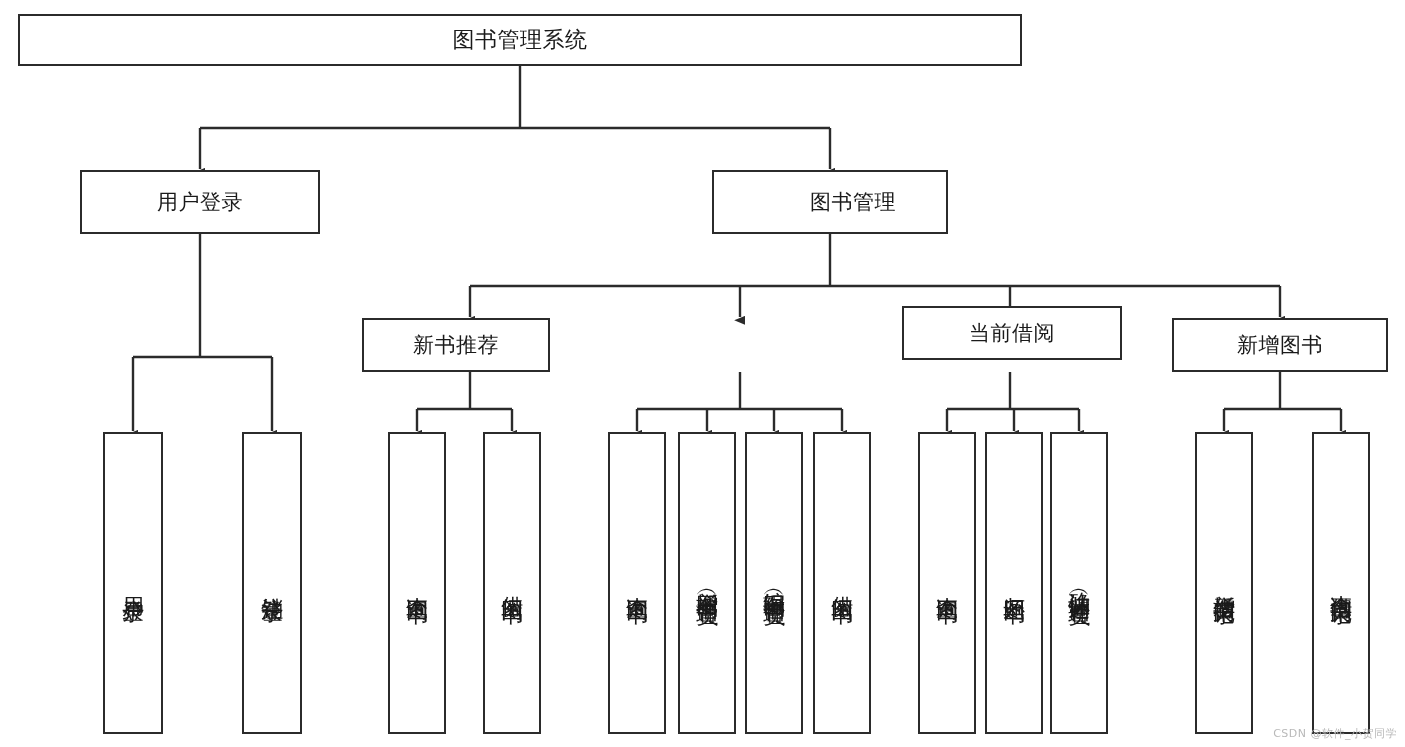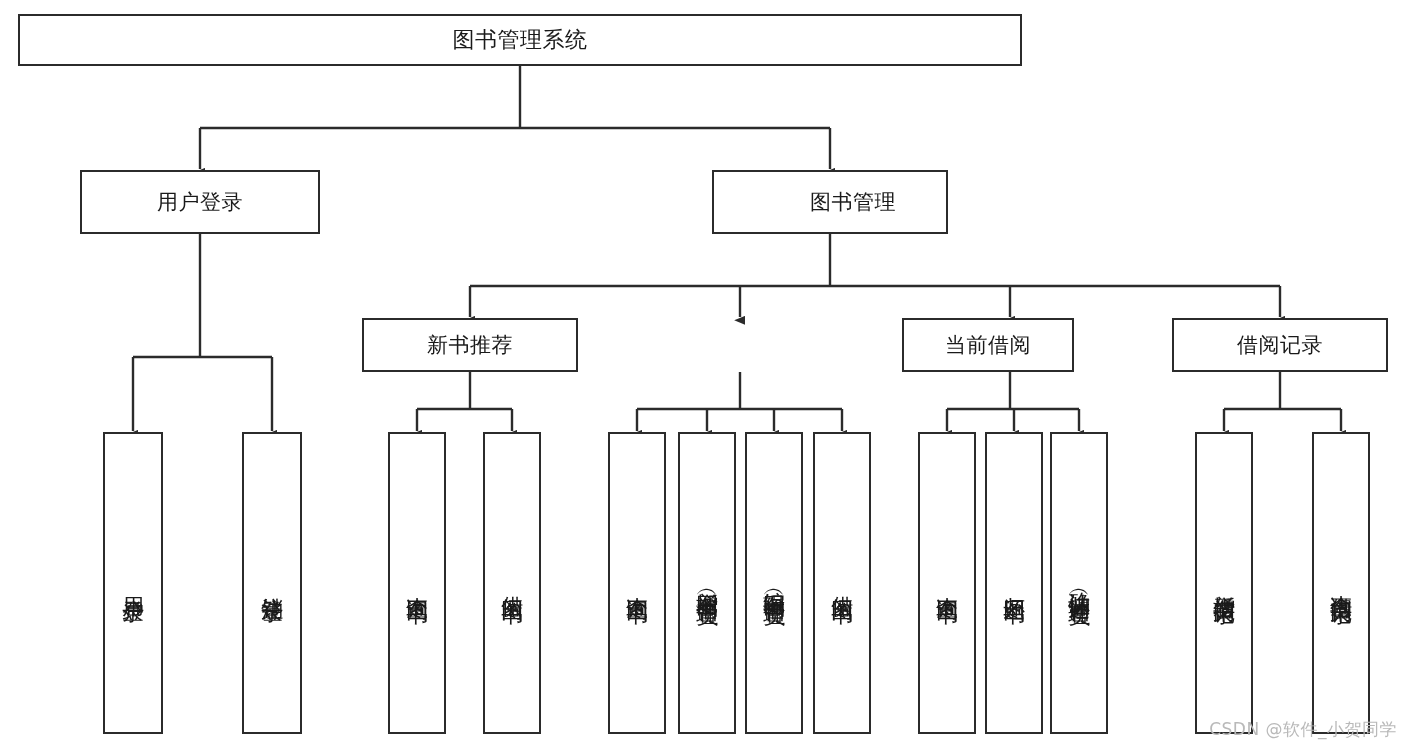--- a/index.html
+++ b/index.html
@@ -62,21 +62,21 @@
     font-size: 22px;
     line-height: 1.12;
     letter-spacing: 2px;
     white-space: nowrap;
     max-height: 292px;
   }
   #watermark {
     position: absolute;
     right: 8px;
     bottom: 6px;
-    font-size: 17px;
+    font-size: 11px;
     color: #b9b9b9;
     letter-spacing: 0.5px;
     white-space: nowrap;
     user-select: none;
   }
 </style>
 </head>
 <body>
 
 <div id="diagram-root">
@@ -128,28 +128,28 @@
     <span class="lbl">图书管理系统</span>
   </div>
 
   <div class="node horiz" style="left: 80px; top: 170px; width: 240px; height: 64px;">
     <span class="lbl">用户登录</span>
   </div>
   <div class="node horiz" style="left: 712px; top: 170px; width: 236px; height: 64px; padding-left: 46px;">
     <span class="lbl">图书管理</span>
   </div>
 
-  <div class="node horiz" style="left: 362px; top: 318px; width: 216px; height: 54px;">
+  <div class="node horiz" style="left: 362px; top: 318px; width: 188px; height: 54px;">
     <span class="lbl">新书推荐</span>
   </div>
-  <div class="node horiz" style="left: 902px; top: 318px; width: 172px; height: 54px;">
+  <div class="node horiz" style="left: 902px; top: 306px; width: 220px; height: 54px;">
     <span class="lbl">当前借阅</span>
   </div>
   <div class="node horiz" style="left: 1172px; top: 318px; width: 216px; height: 54px;">
-    <span class="lbl">借阅记录</span>
+    <span class="lbl">新增图书</span>
   </div>
 
   <div class="node vert" style="left: 103px; top: 432px; width: 60px; height: 302px;">
     <span class="lbl">用户登录</span>
   </div>
   <div class="node vert" style="left: 242px; top: 432px; width: 60px; height: 302px;">
     <span class="lbl">注销登录</span>
   </div>
   <div class="node vert" style="left: 388px; top: 432px; width: 58px; height: 302px;">
     <span class="lbl">查询图书</span>

